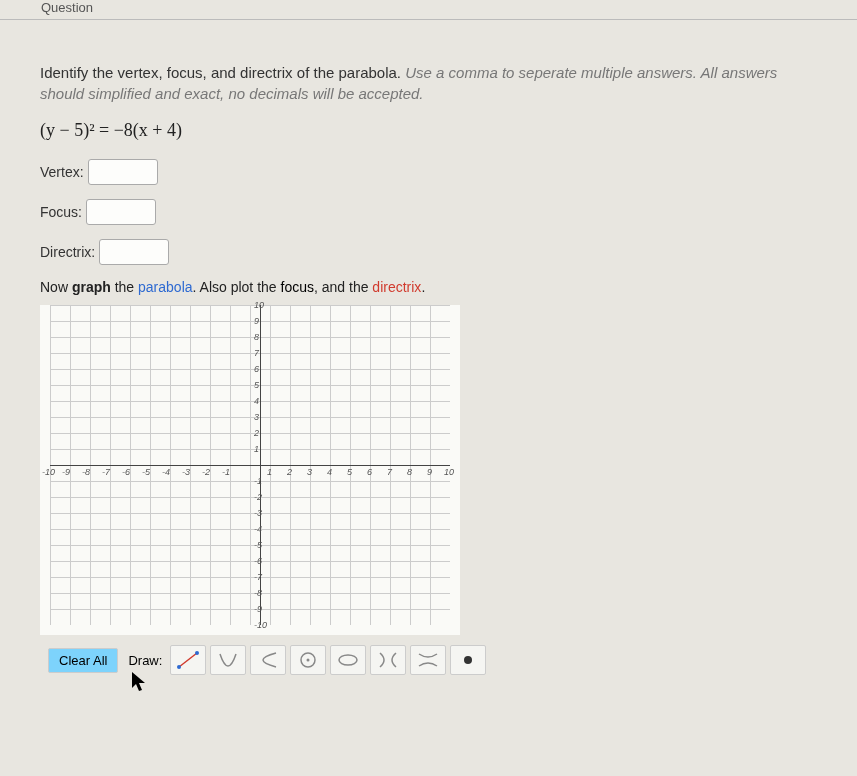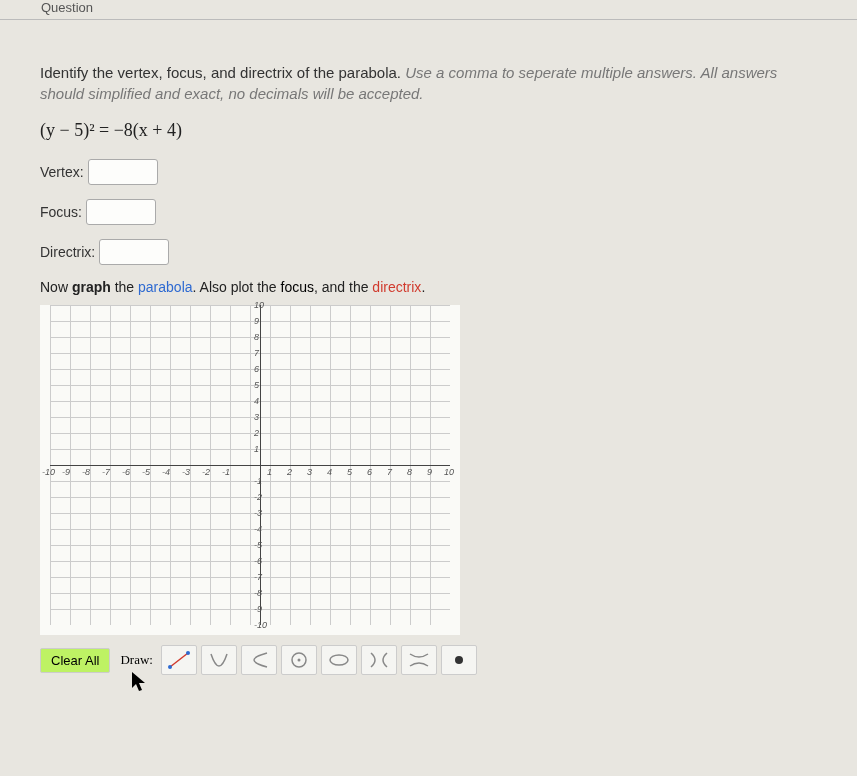--- a/index.html
+++ b/index.html
@@ -105,31 +105,31 @@
     font-style: italic;
   }
   .toolbar {
     display: flex;
     align-items: center;
     margin-top: 10px;
     gap: 4px;
   }
   .clear-btn {
     font-size: 13px;
-    background: #bef264;
+    background: #7dd3fc;
     border: 1px solid #ccc;
     padding: 4px 10px;
     cursor: pointer;
     border-radius: 2px;
+    margin-left: 8px;
   }
   .draw-label {
     font-size: 13px;
     margin-left: 6px;
     margin-right: 4px;
-    font-family: Liberation Serif, serif;
   }
   .tool-btn {
     width: 36px;
     height: 30px;
     background: #f5f5f2;
     border: 1px solid #ccc;
     display: flex;
     align-items: center;
     justify-content: center;
     cursor: pointer;

